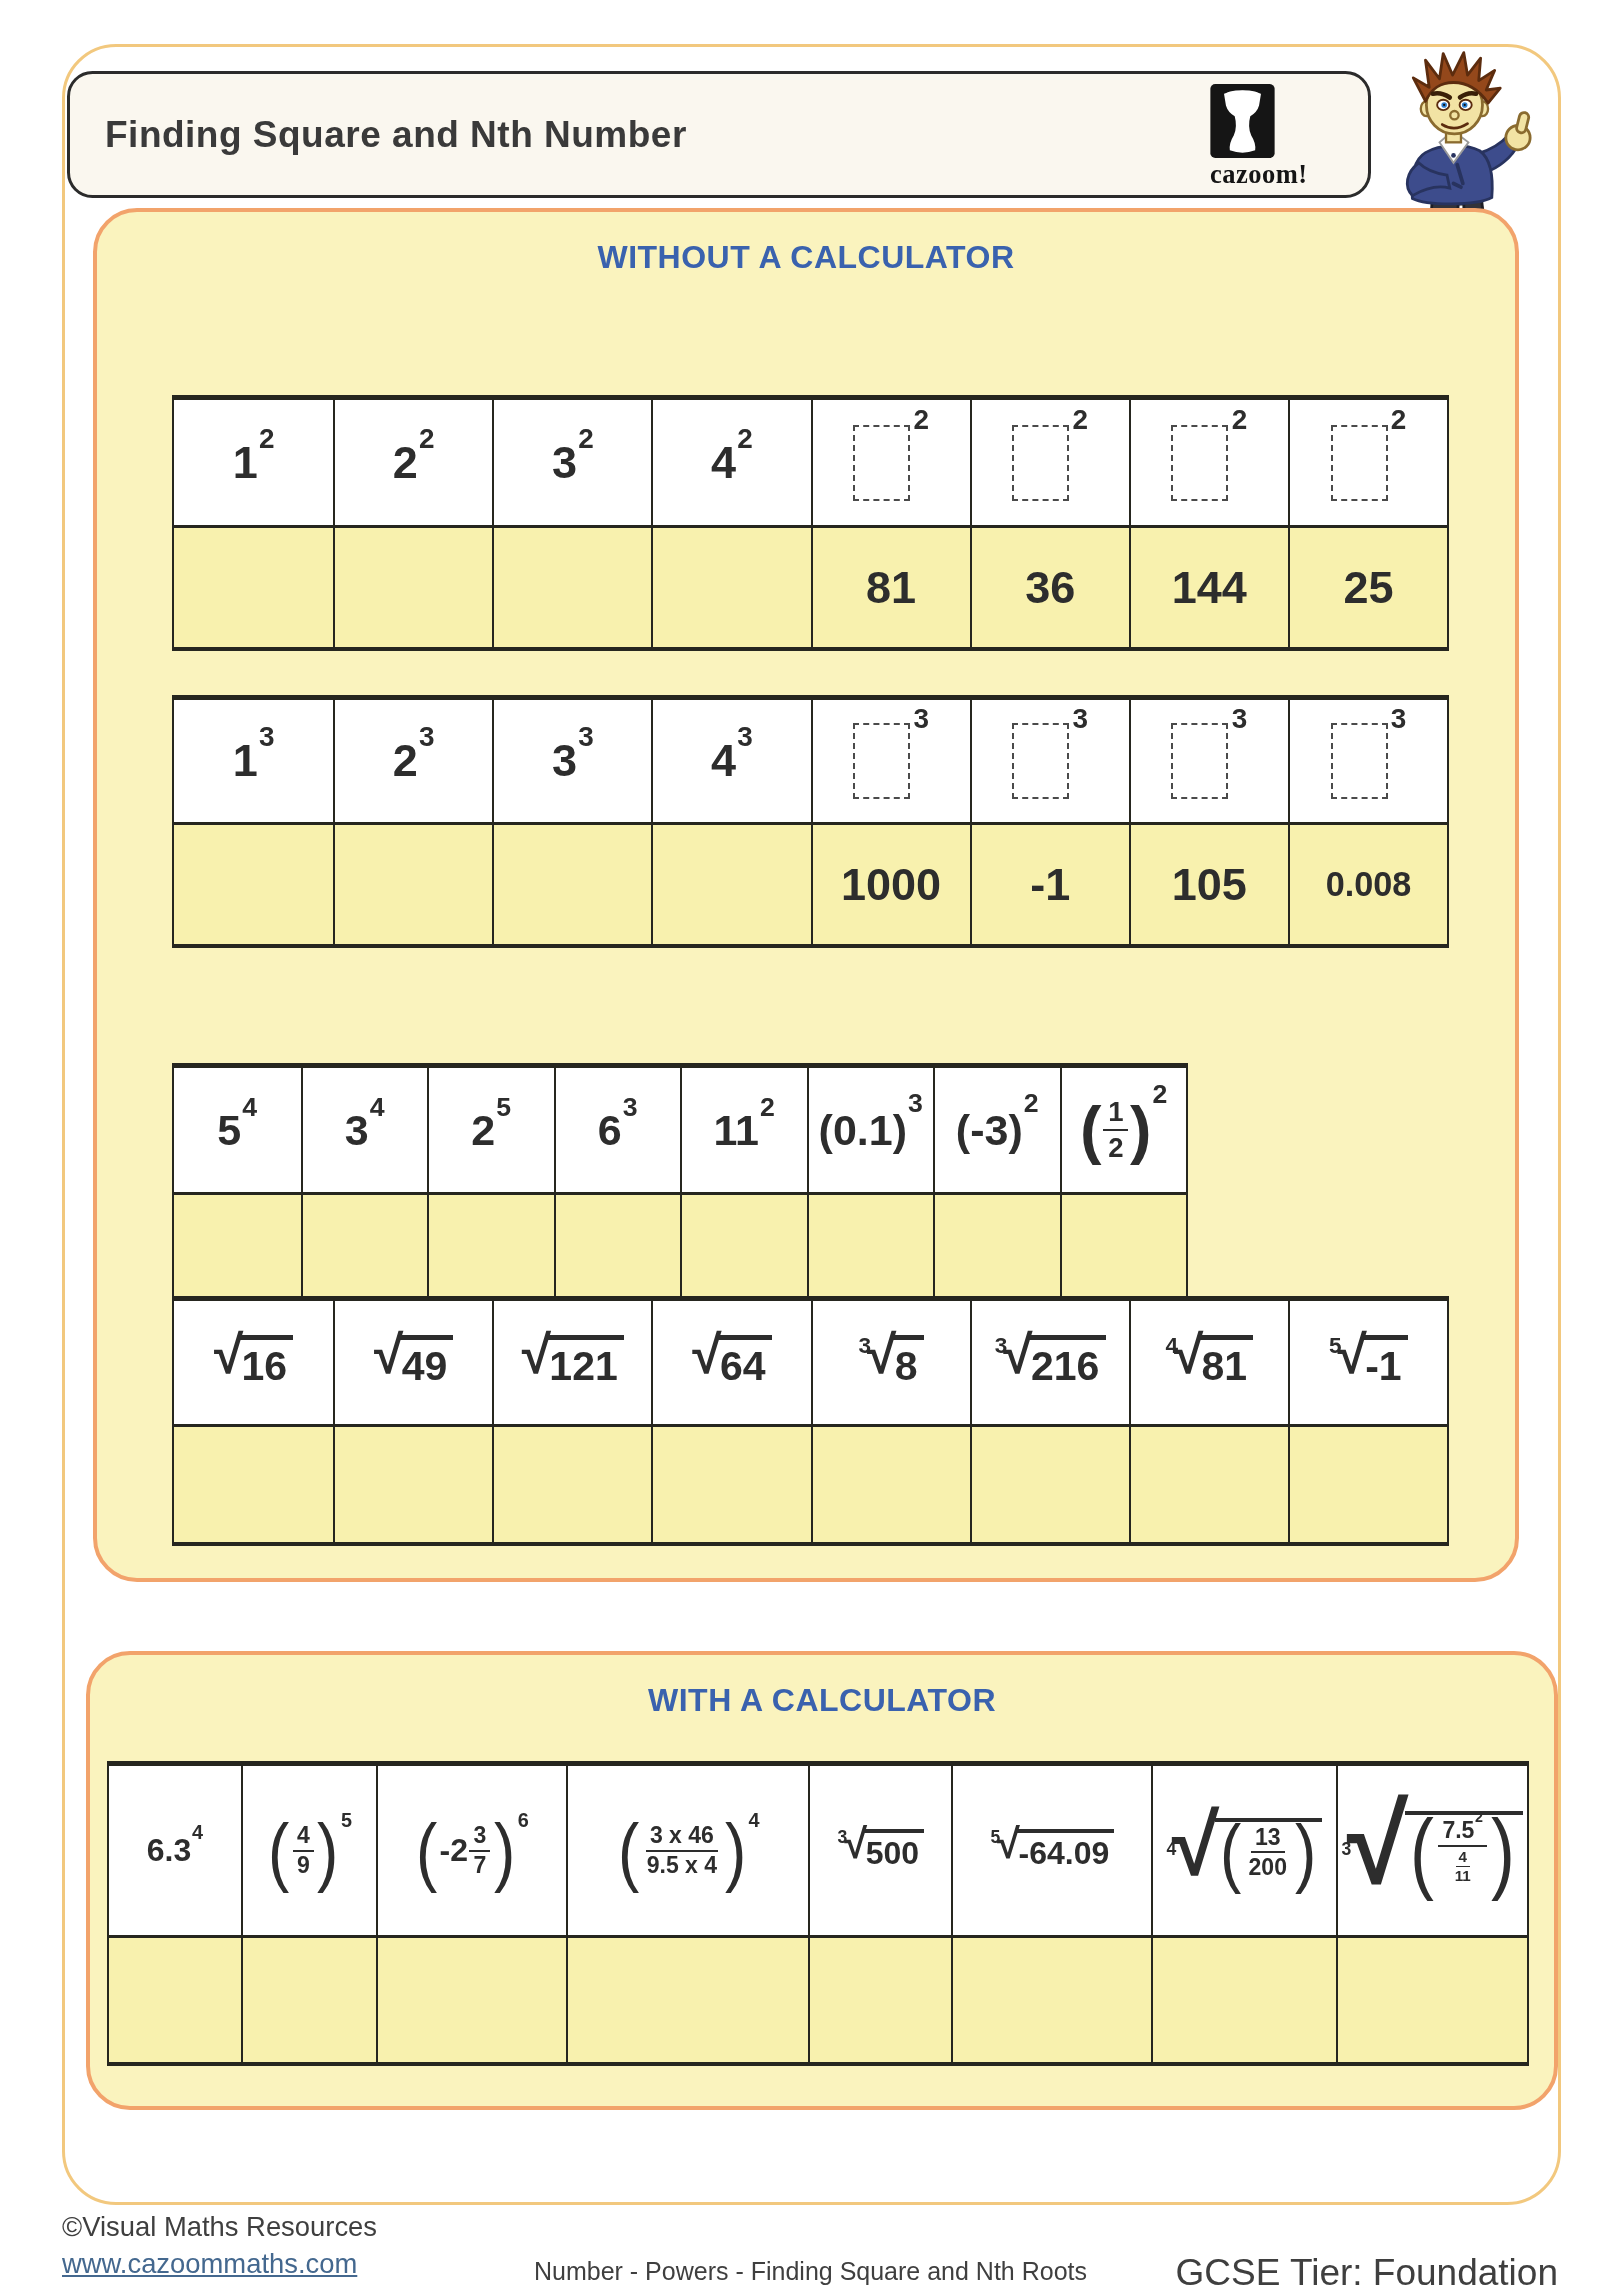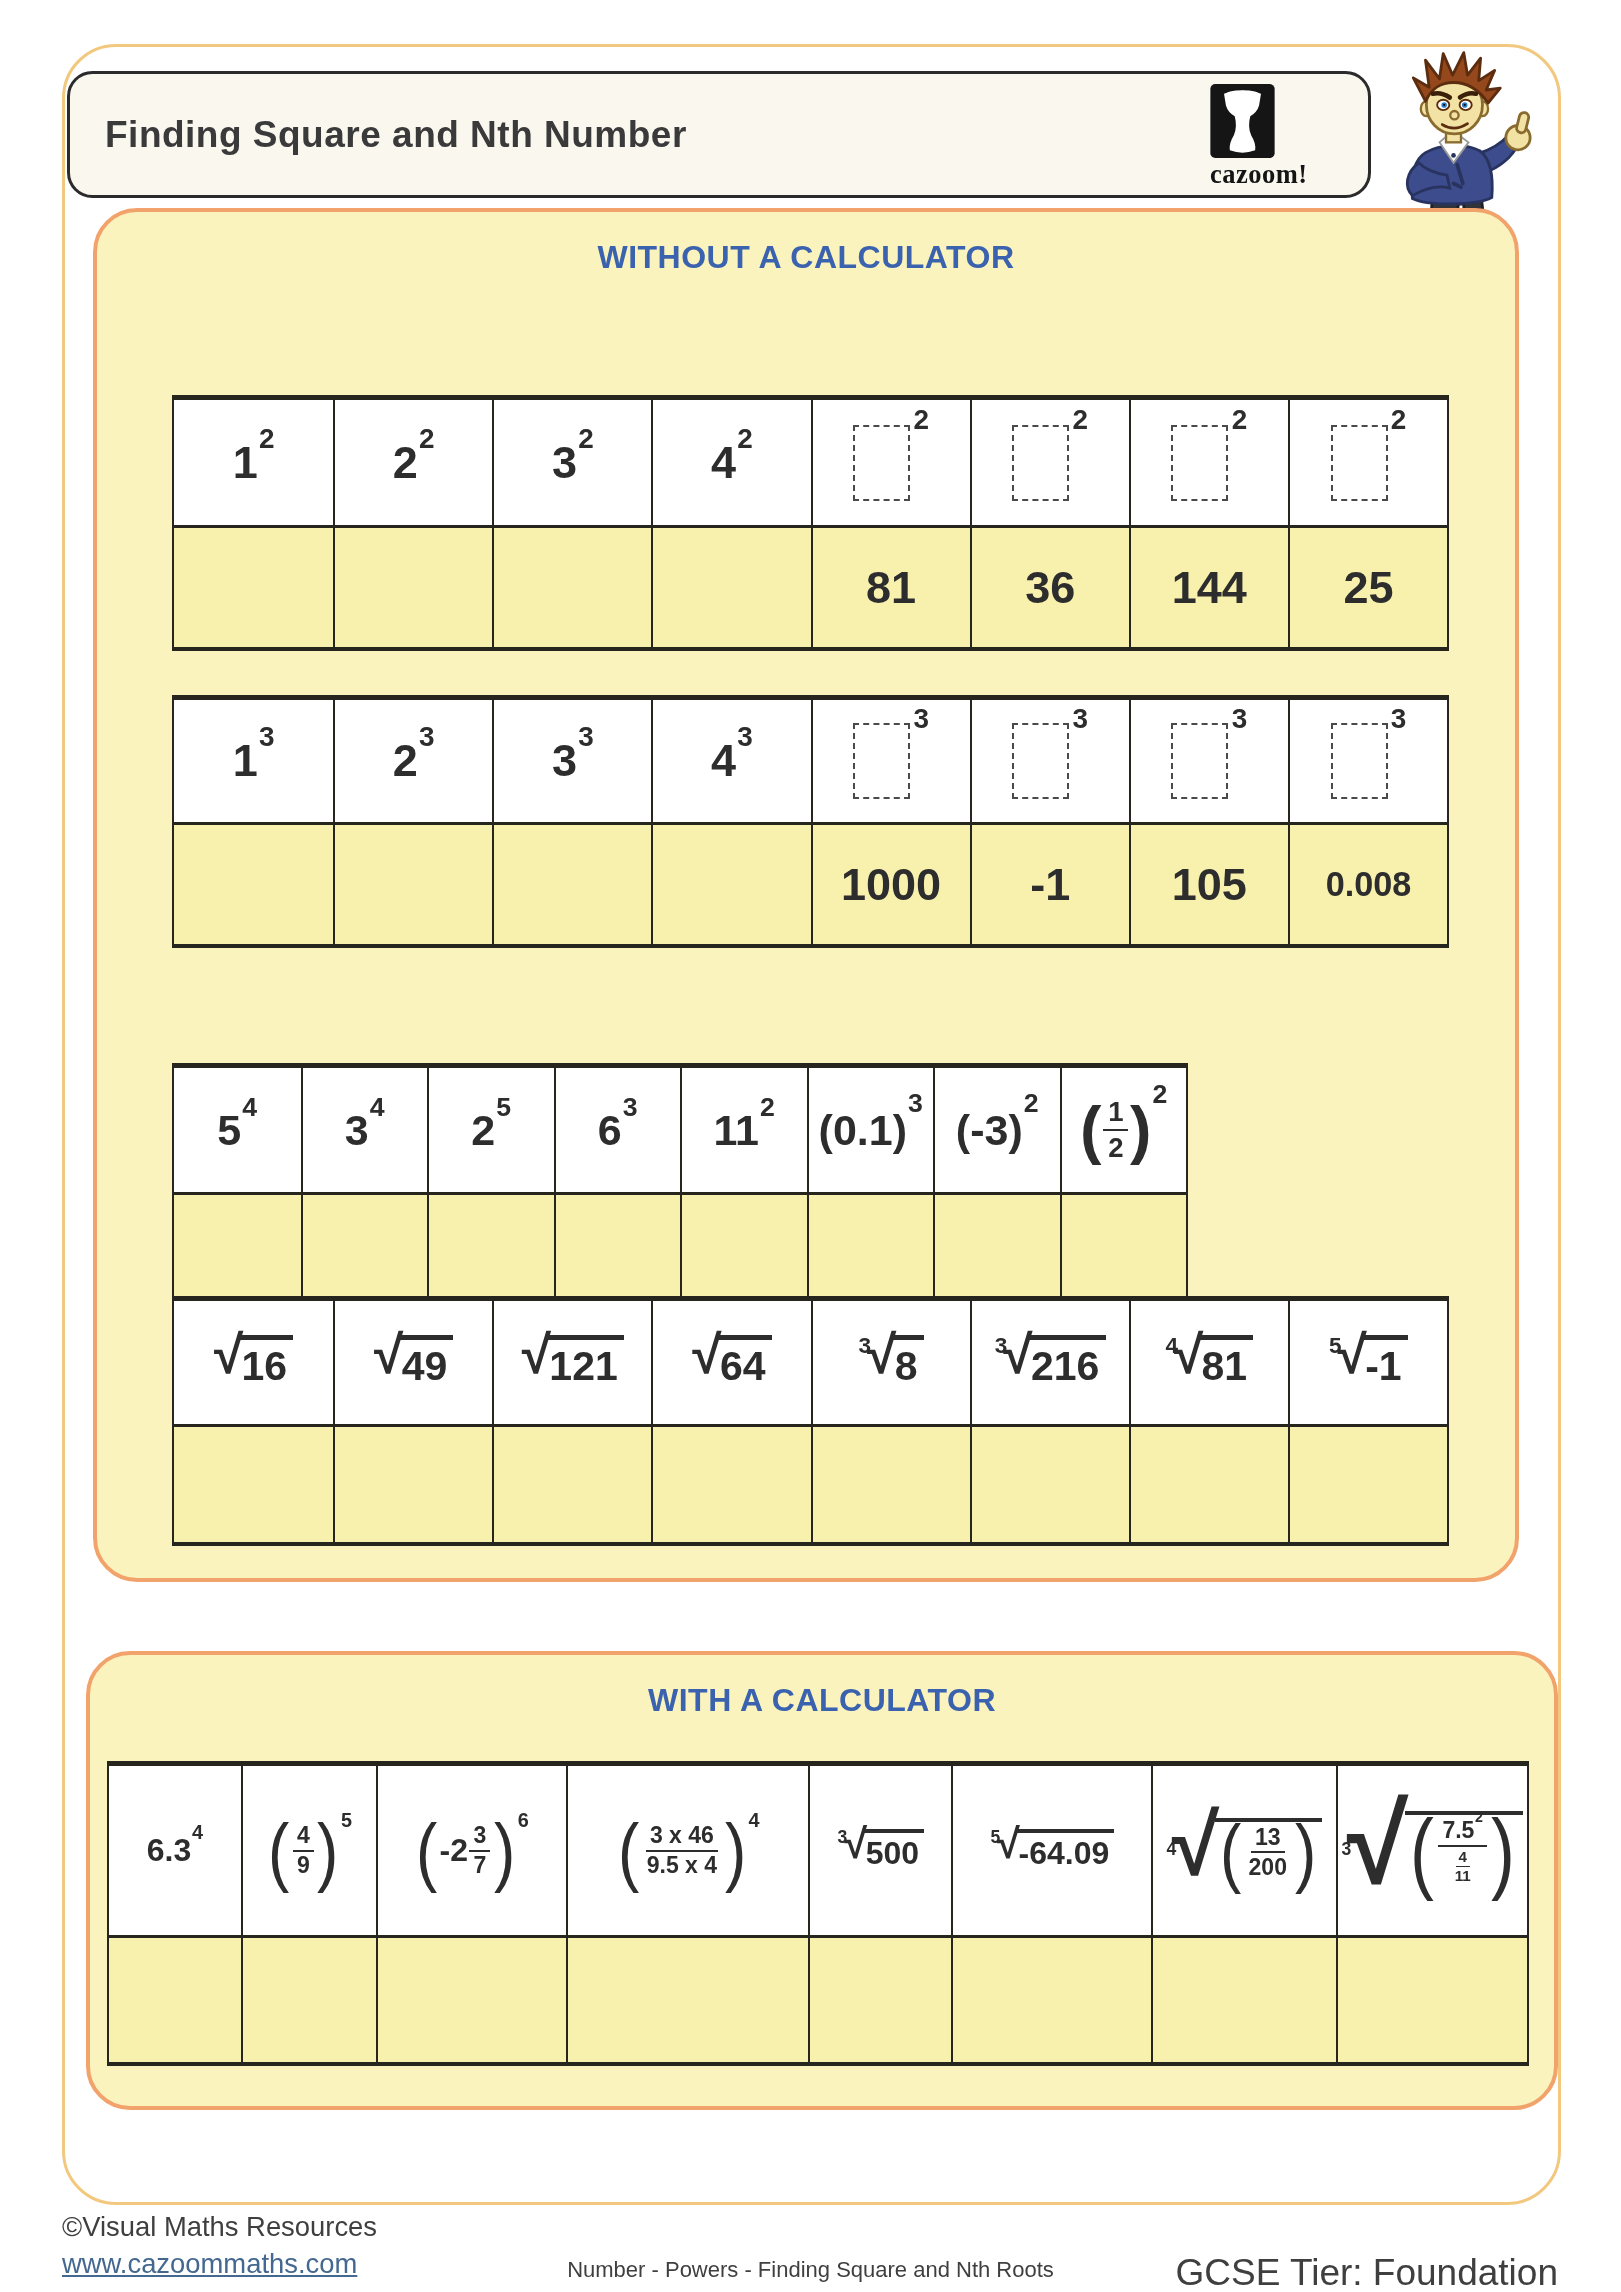--- a/index.html
+++ b/index.html
@@ -67,21 +67,21 @@
   .rsym{font-size:1.3em;line-height:1;margin-top:-.14em;font-weight:bold;}
   .rbody{display:inline-flex;align-items:center;border-top:.13em solid currentColor;
     padding:.06em .15em 0 .08em;margin-left:-.12em;}
   .root.t2 .rsym{font-size:2.7em;line-height:.85;margin-top:-.1em;}
   .root.t3 .rsym{font-size:3.5em;line-height:.8;margin-top:-.1em;}
   .root.t2 .ridx,.root.t3 .ridx{align-self:center;margin-right:-.25em;}
   
   .footer-copy{position:absolute;left:62px;top:2211px;font-size:27.4px;color:var(--footer-text);}
   .footer-link{position:absolute;left:62px;top:2248px;font-size:27.4px;color:var(--link-blue);
     text-decoration:underline;cursor:pointer;}
-  .footer-topic{position:absolute;left:0;right:0;top:2257px;text-align:center;font-size:22px;color:var(--footer-text);}
+  .footer-topic{position:absolute;left:0;right:0;top:2257px;text-align:center;font-size:25px;color:var(--footer-text);}
   .footer-tier{position:absolute;right:63px;top:2252px;font-size:37px;color:var(--footer-text);}
 </style>
 </head>
 <body>
 
 <div class="page">
   <div class="page-border"></div>
 
   <div class="header-box">
     <div class="title">Finding Square and Nth Number</div>

